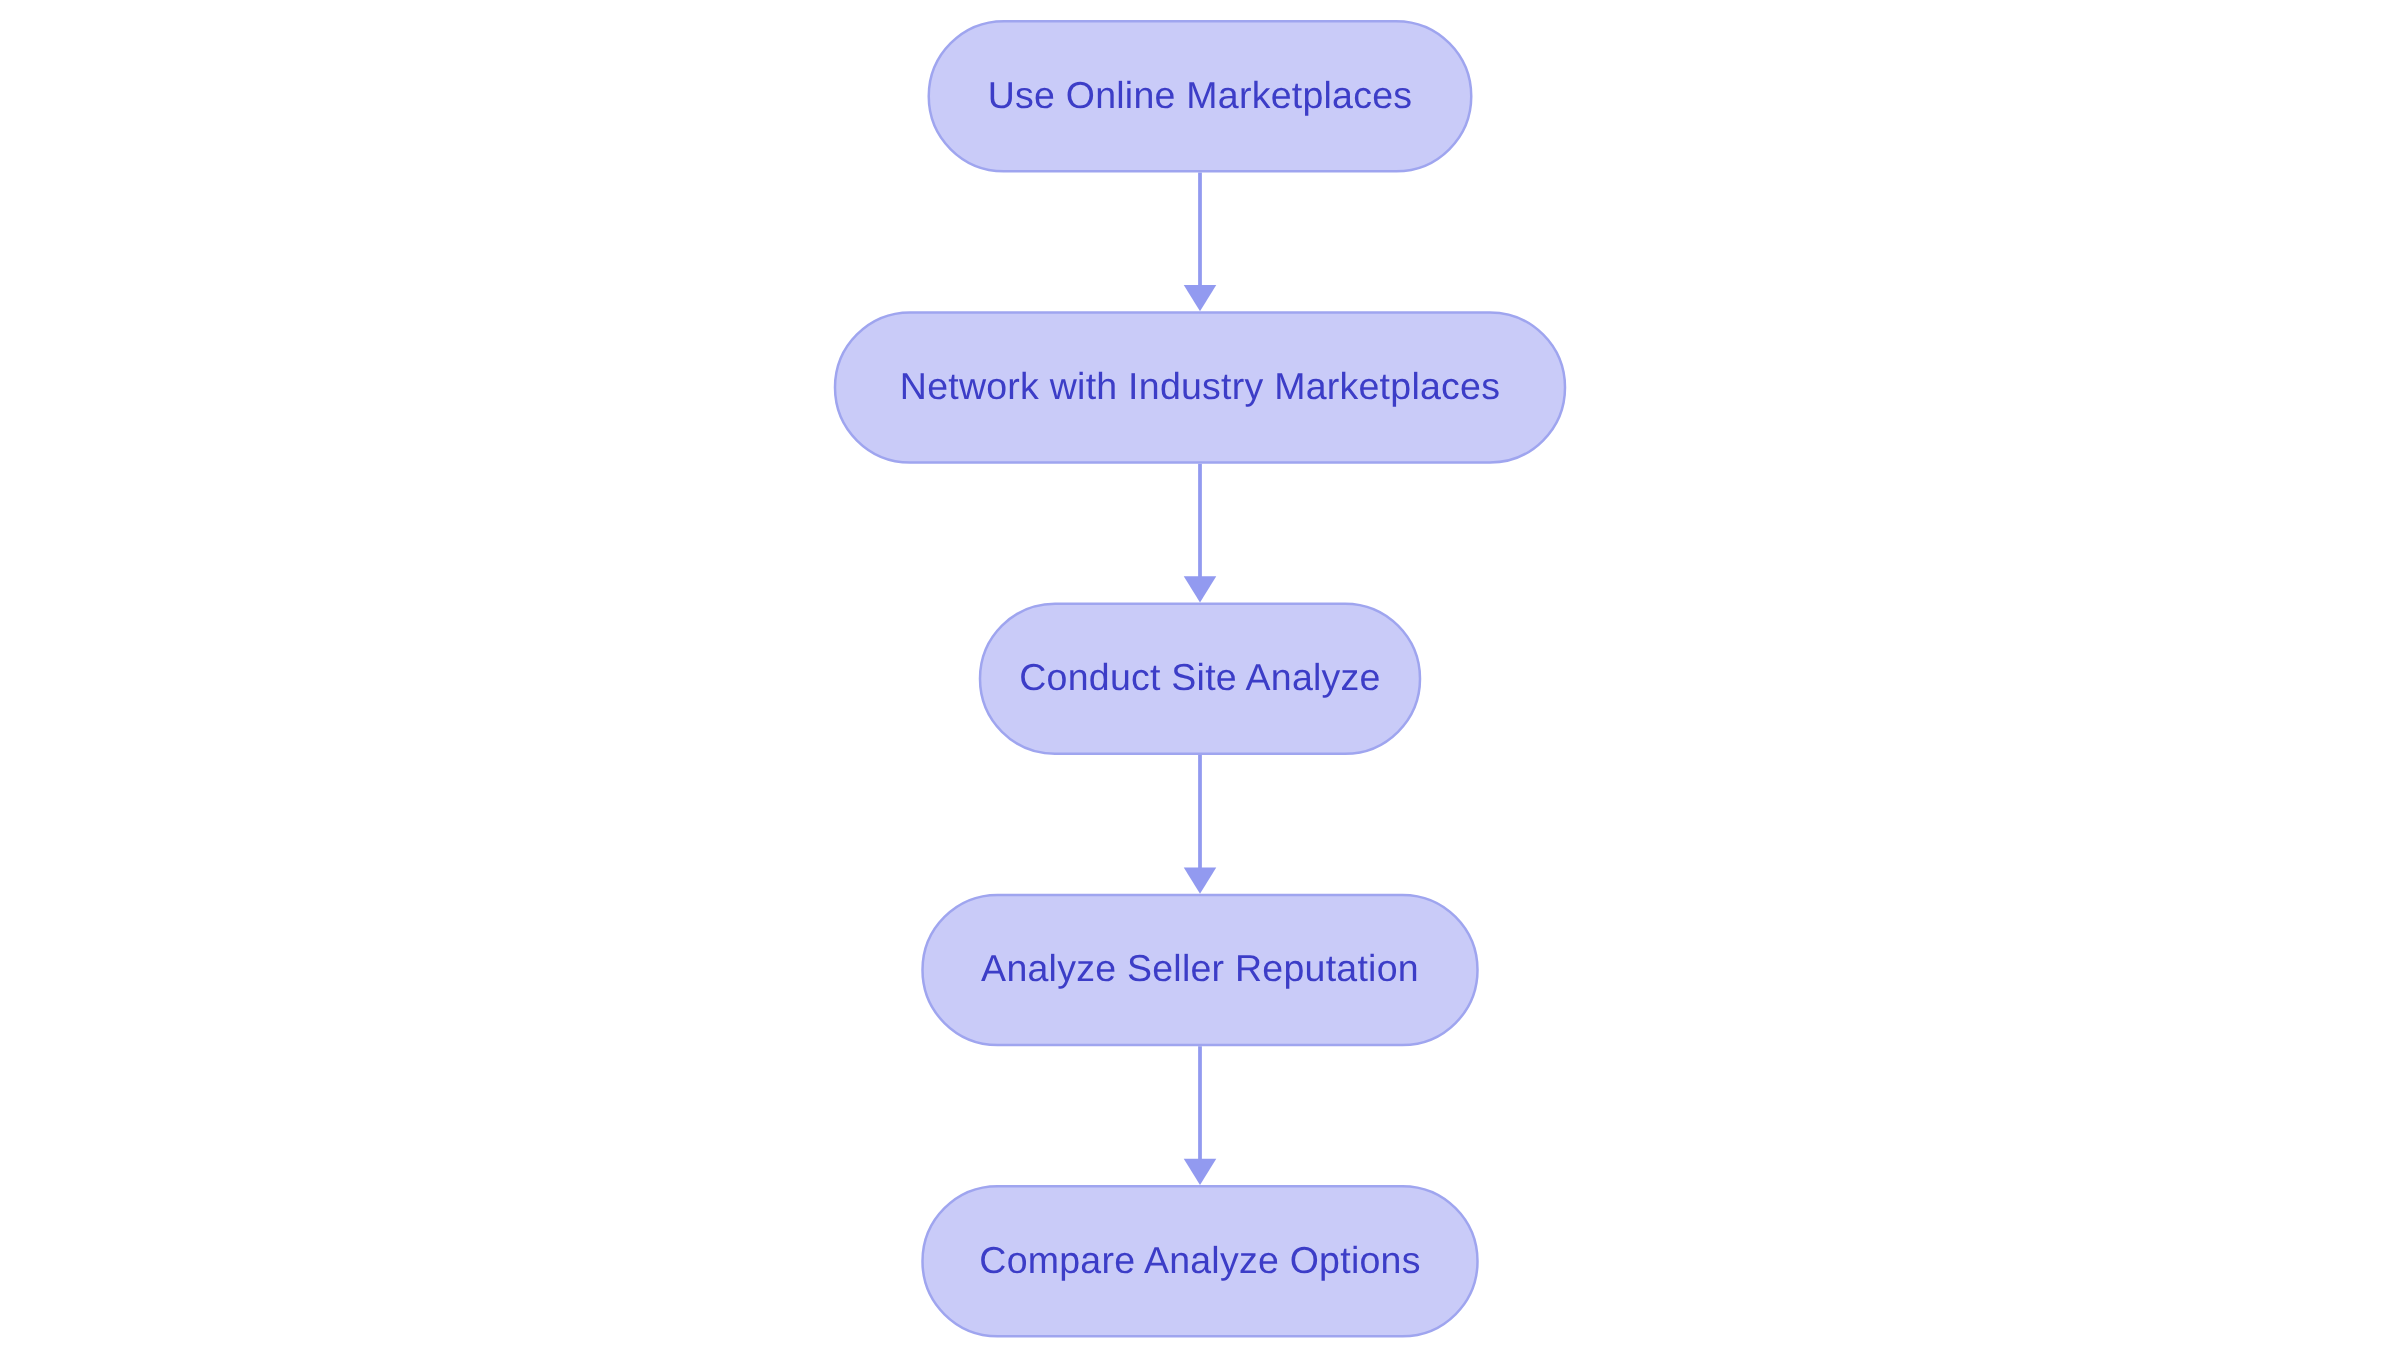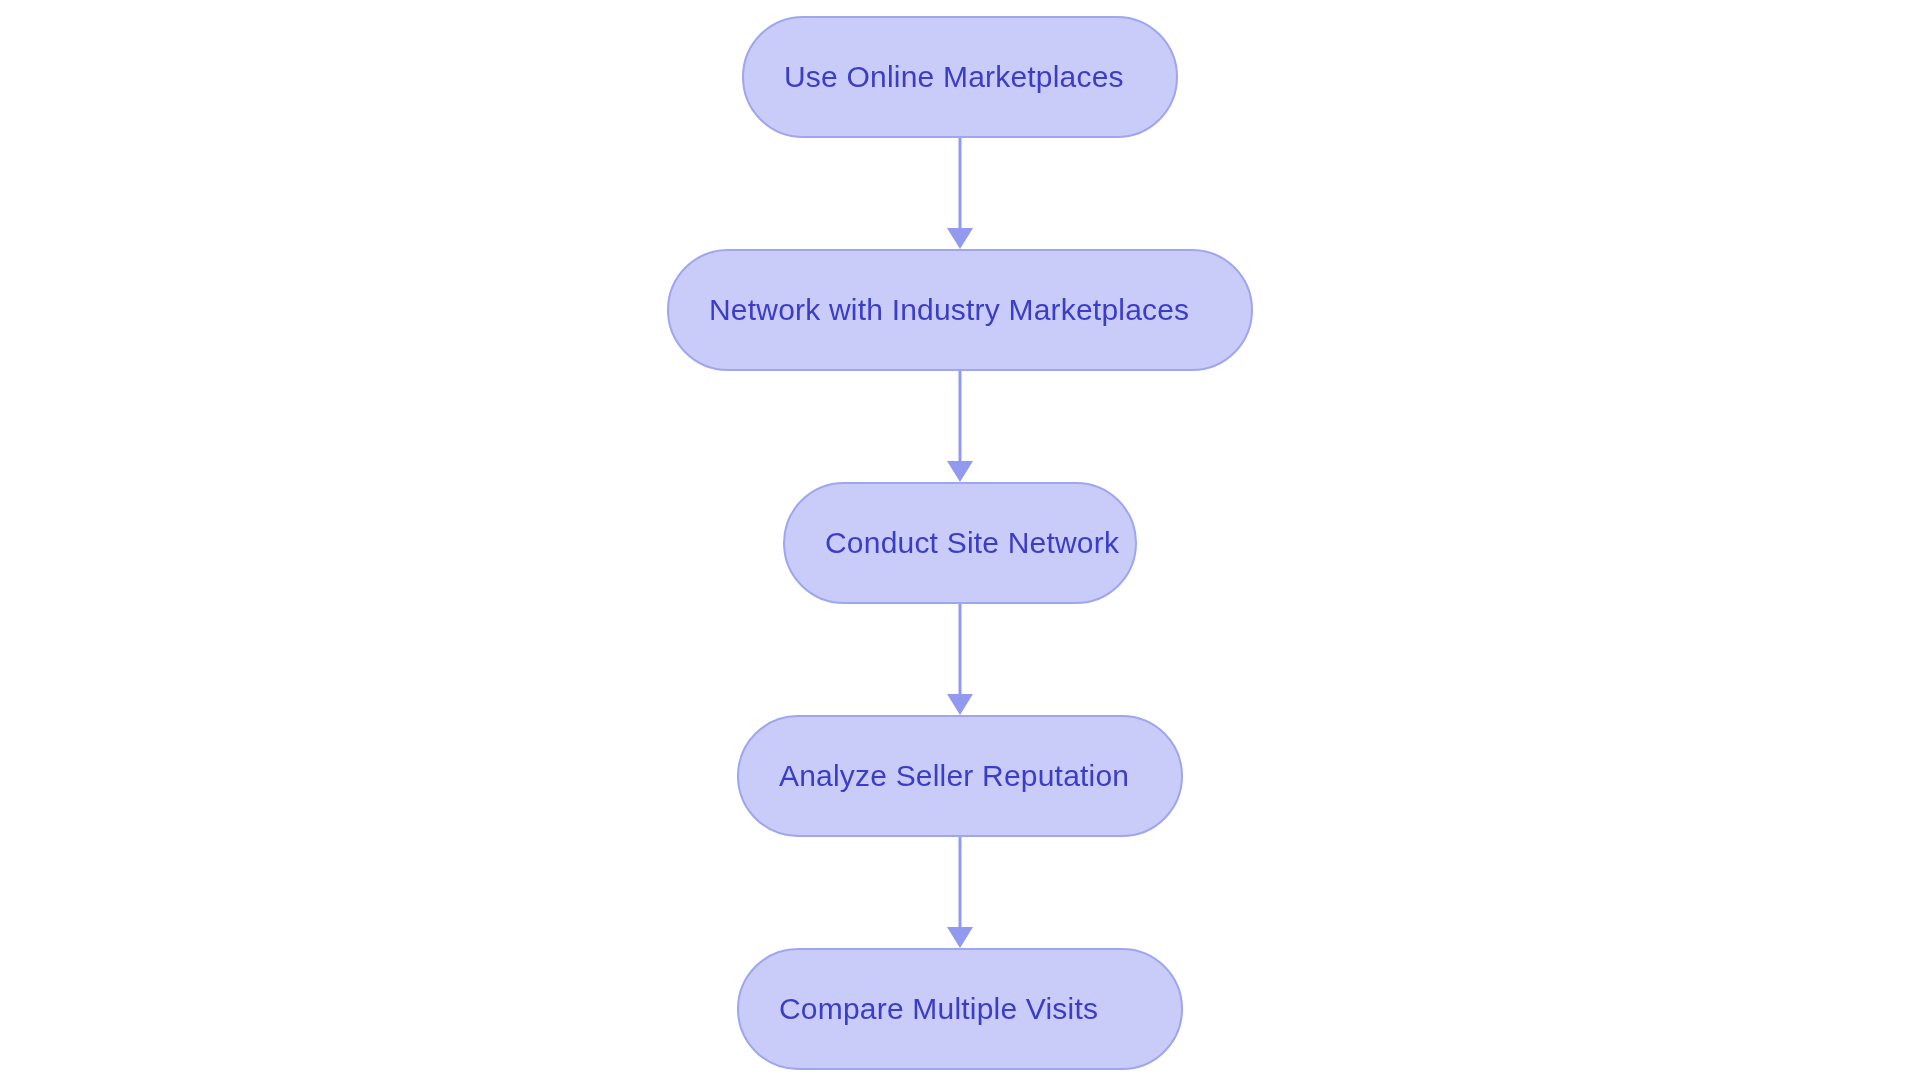--- a/index.html
+++ b/index.html
@@ -31,20 +31,21 @@
     align-items: center;
   }
 
   .node {
     height: 122px;
     border-radius: 61px;
     background: var(--node-fill);
     border: 2px solid var(--node-border);
     display: flex;
     align-items: center;
+    justify-content: center;
     color: var(--node-text);
     font-size: 30px;
     font-weight: 500;
     letter-spacing: 0.2px;
     white-space: nowrap;
     padding: 0 40px;
   }
   .node.w1 { width: 436px; }
   .node.w2 { width: 586px; }
   .node.w3 { width: 354px; }
@@ -95,35 +96,35 @@
     <div class="node w2">
       <span>Network with Industry Marketplaces</span>
     </div>
 
     <div class="connector">
       <div class="line"></div>
       <div class="head"></div>
     </div>
 
     <div class="node w3">
-      <span>Conduct Site Network</span>
+      <span>Conduct Site Analyze</span>
     </div>
 
     <div class="connector">
       <div class="line"></div>
       <div class="head"></div>
     </div>
 
     <div class="node w4">
       <span>Analyze Seller Reputation</span>
     </div>
 
     <div class="connector">
       <div class="line"></div>
       <div class="head"></div>
     </div>
 
     <div class="node w5">
-      <span>Compare Multiple Visits</span>
+      <span>Compare Analyze Options</span>
     </div>
 
   </div>
 </div>
 
 </body></html>

